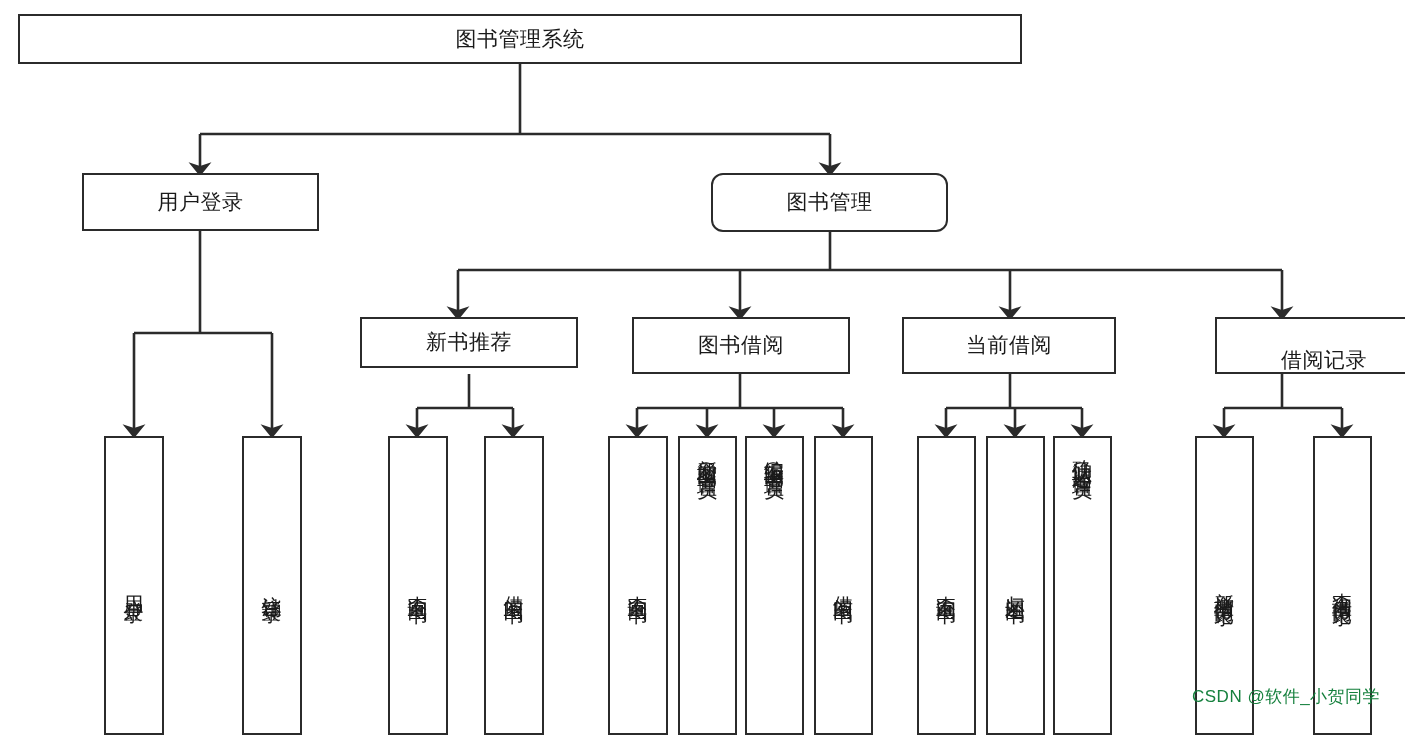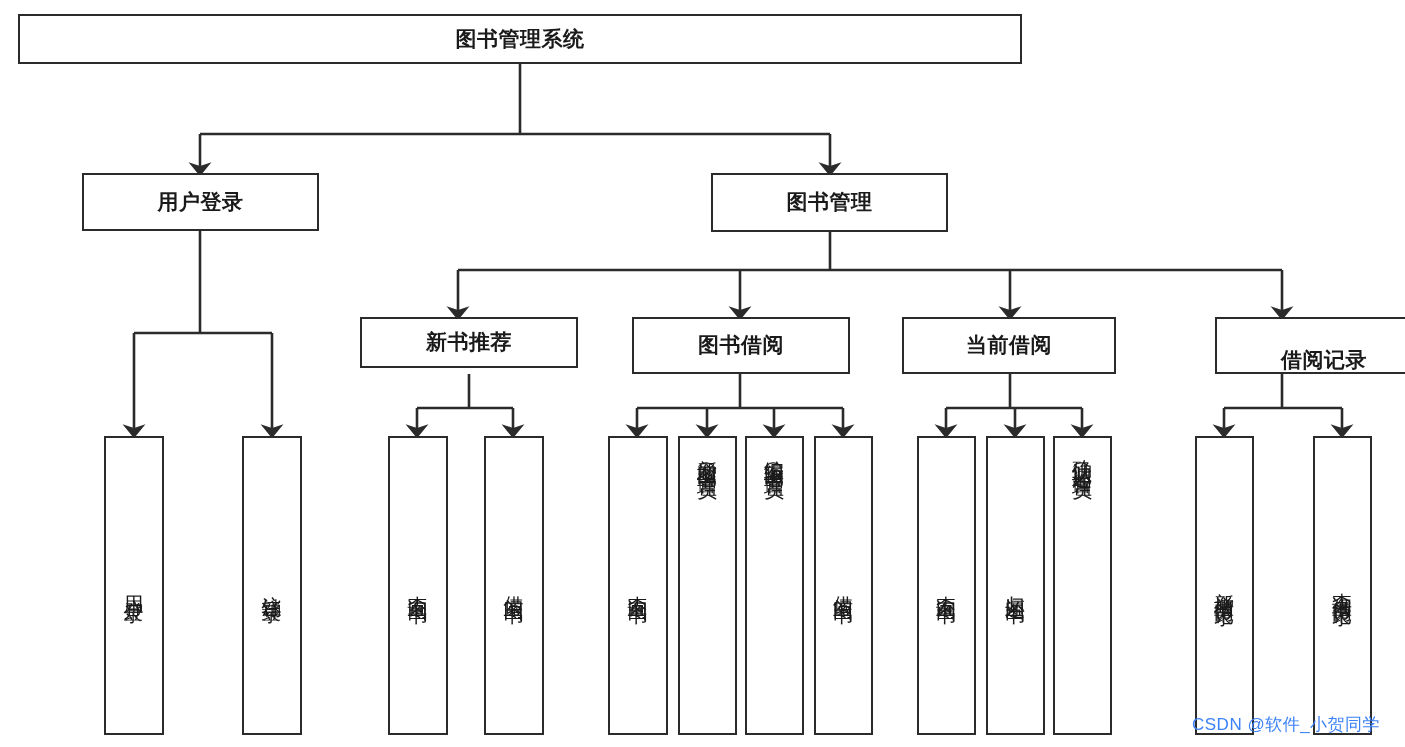--- a/index.html
+++ b/index.html
@@ -20,35 +20,35 @@
     justify-content:center;
     color:#1a1a1a;
   }
   .node .lbl{
     display:block;
     text-align:center;
     line-height:1.08;
     letter-spacing:0.5px;
   }
   .node.h{font-size:21px;}
-  .node.h .lbl{writing-mode:horizontal-tb;font-weight:bold;}
+  .node.h .lbl{writing-mode:horizontal-tb;}
   .node.v .lbl{
     writing-mode:vertical-rl;
     text-orientation:upright;
     font-size:20px;
     letter-spacing:3px;
     line-height:1;
   }
   .node.v{align-items:flex-start;padding-top:6px;}
   .node.v.center{align-items:center;padding-top:0;}
   #watermark{
     position:absolute;
-    left:1192px;top:713px;
+    left:1192px;top:685px;
     font-size:17px;
-    color:#3b82f6;
+    color:#15803d;
     white-space:nowrap;
     letter-spacing:0.5px;
   }
 </style>
 </head>
 <body>
 
 <div id="canvas">
 
   <svg id="wires" viewBox="0 0 1405 747" xmlns="http://www.w3.org/2000/svg">
@@ -101,21 +101,21 @@
     </g>
   </svg>
 
   <div class="node h" style="left:18px;top:14px;width:1004px;height:50px;">
     <span class="lbl">图书管理系统</span>
   </div>
 
   <div class="node h" style="left:82px;top:173px;width:237px;height:58px;">
     <span class="lbl">用户登录</span>
   </div>
-  <div class="node h" style="left:711px;top:173px;width:237px;height:59px;">
+  <div class="node h" style="left:711px;top:173px;width:237px;height:59px;border-radius:12px;">
     <span class="lbl">图书管理</span>
   </div>
 
   <div class="node h" style="left:360px;top:317px;width:218px;height:51px;">
     <span class="lbl">新书推荐</span>
   </div>
   <div class="node h" style="left:632px;top:317px;width:218px;height:57px;align-items:center;">
     <span class="lbl">图书借阅</span>
   </div>
   <div class="node h" style="left:902px;top:317px;width:214px;height:57px;">

